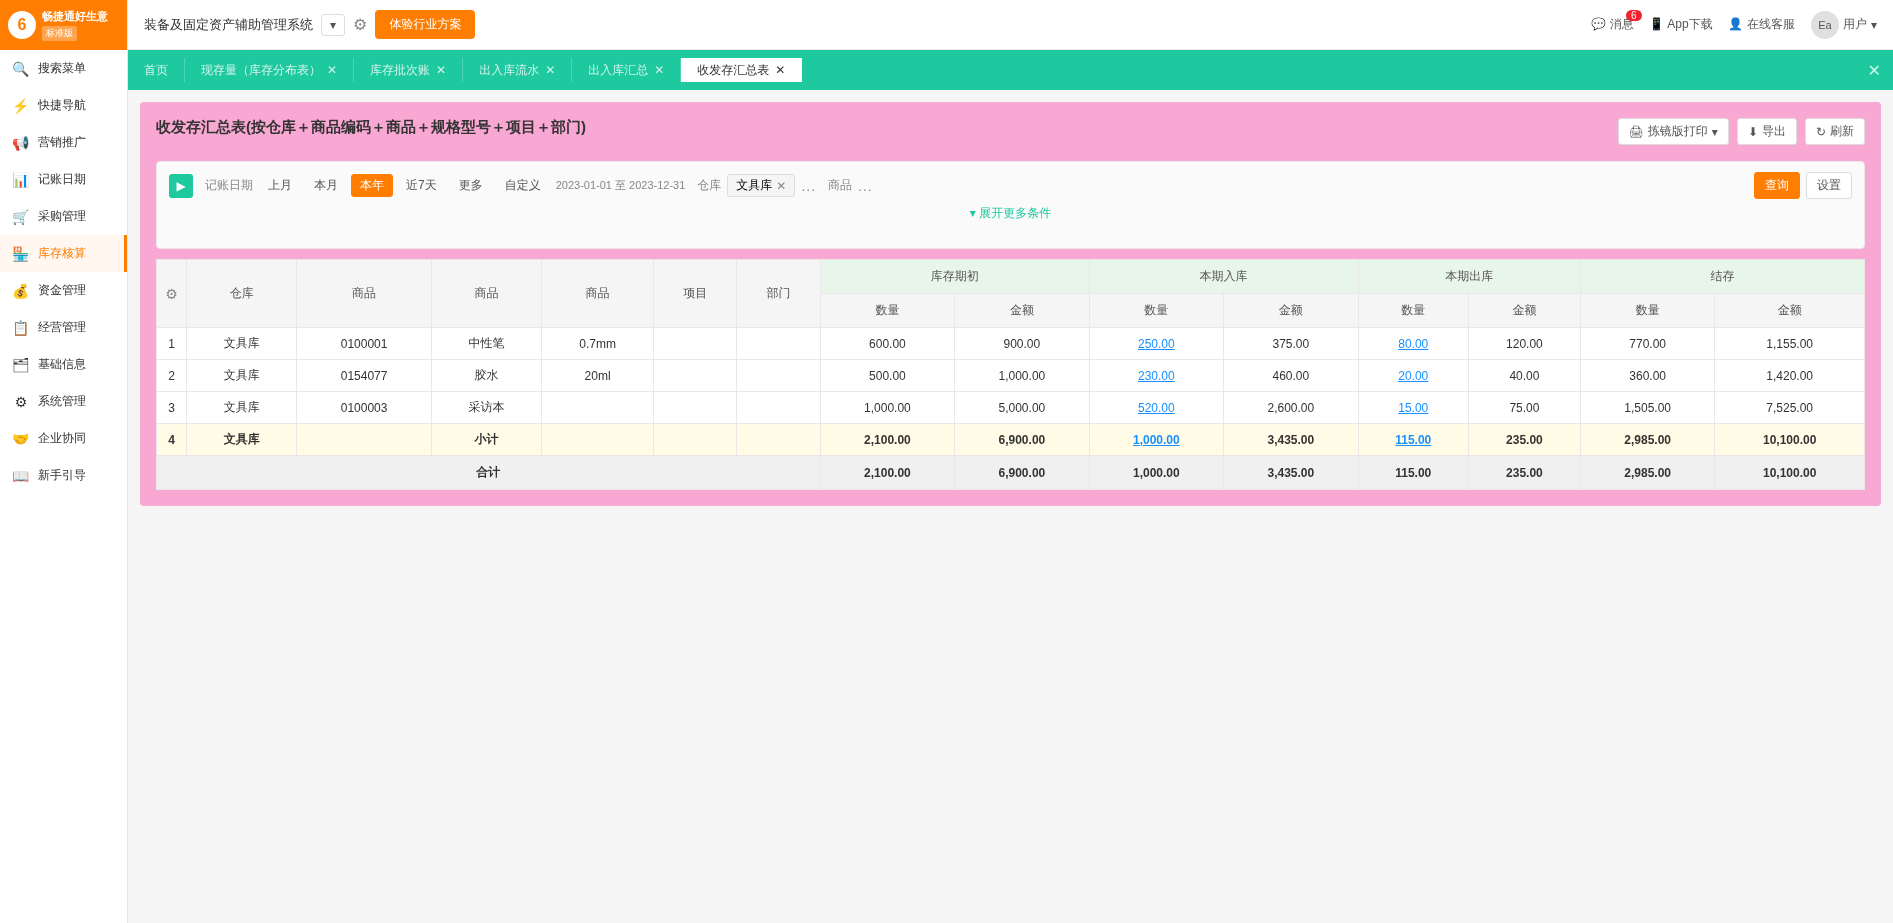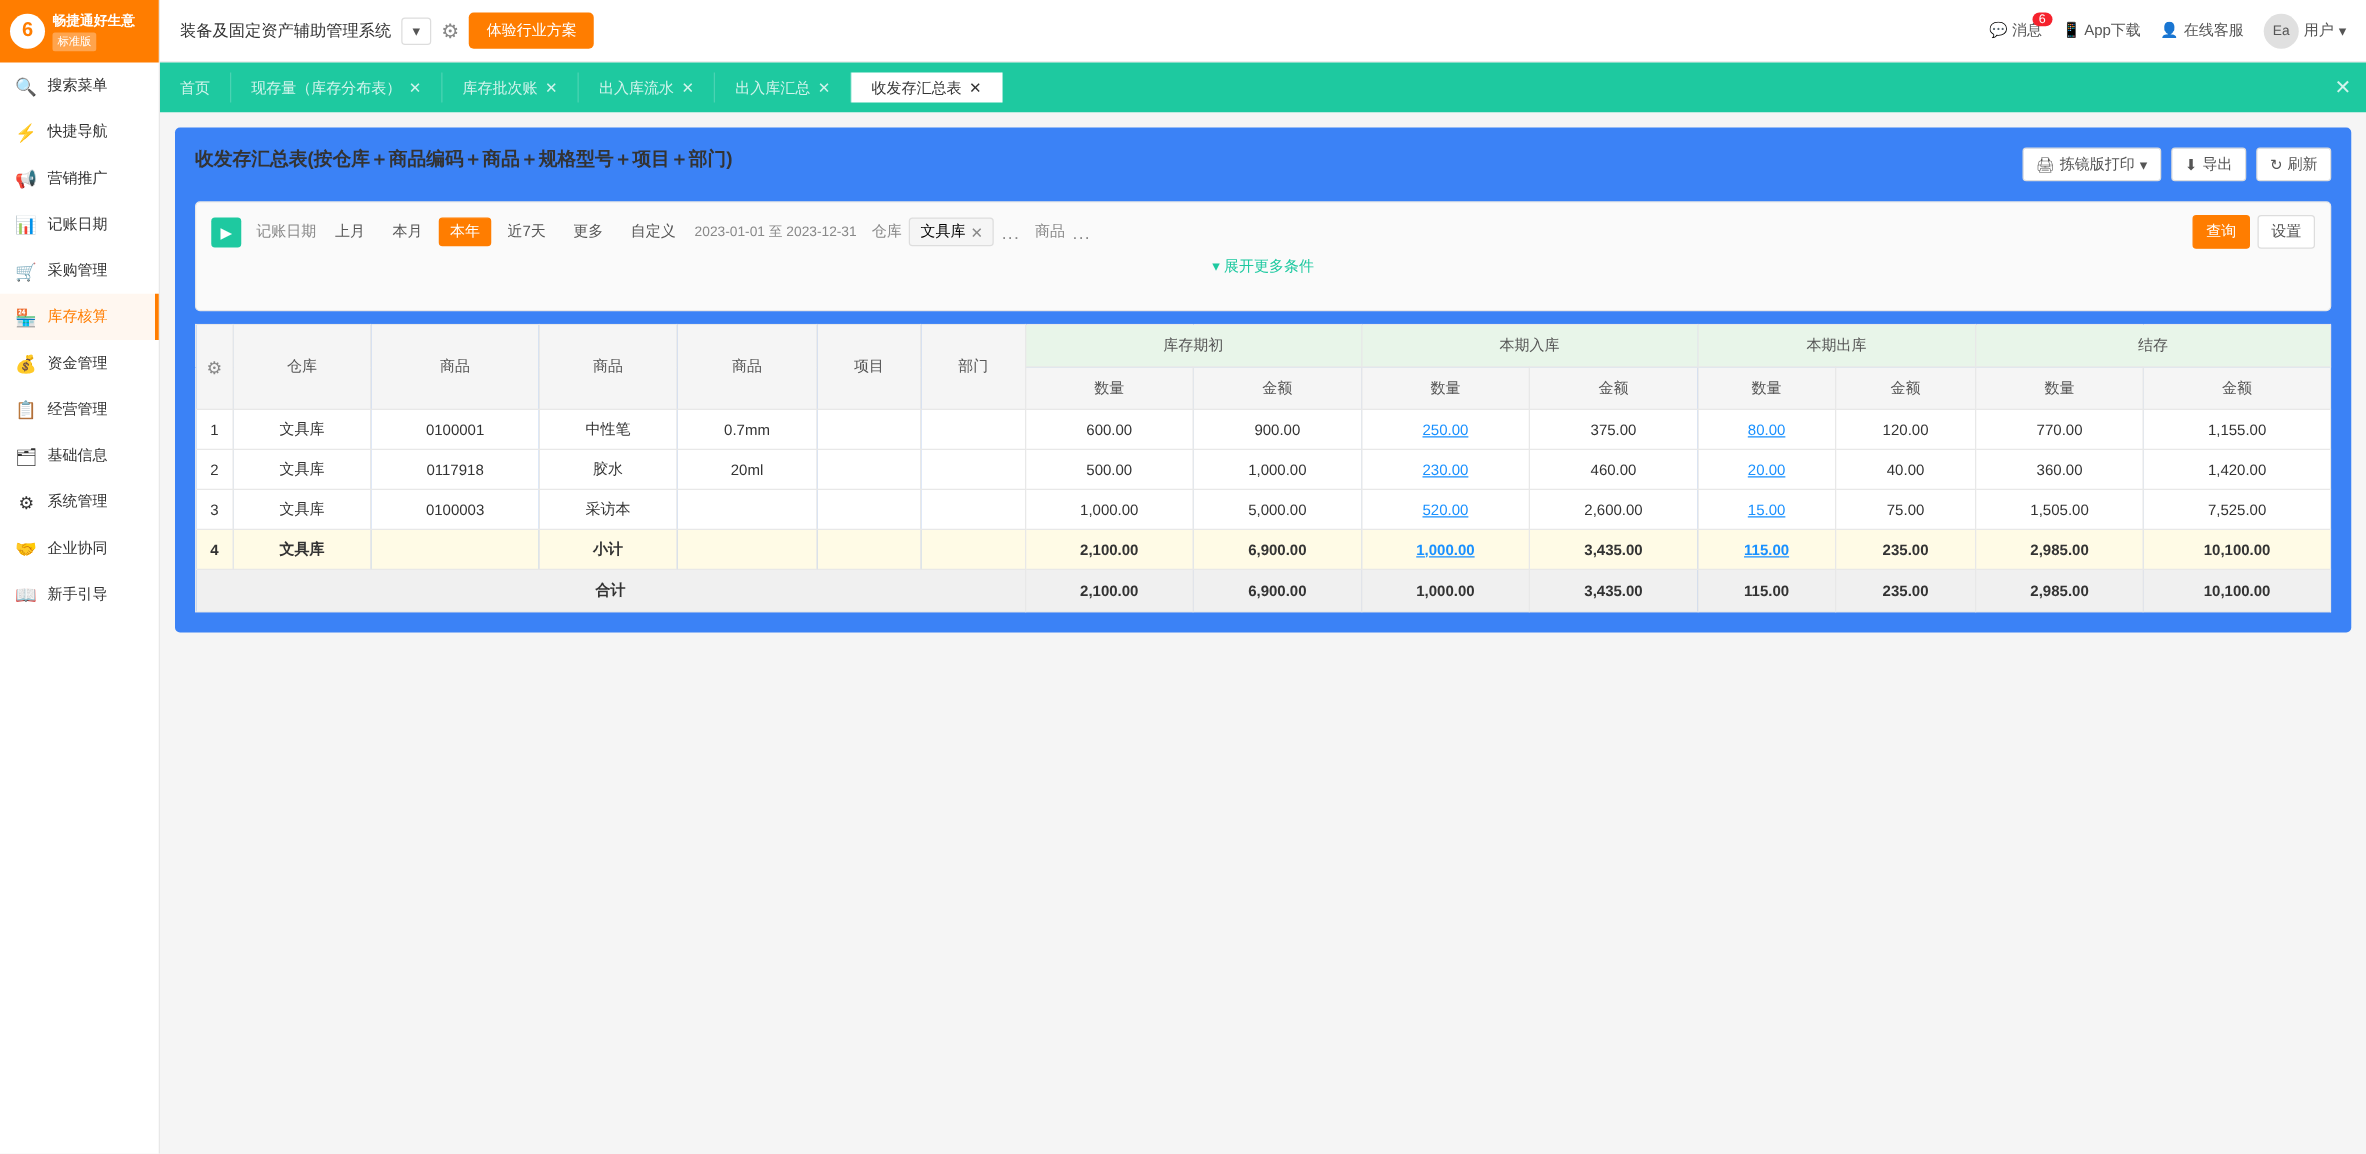--- a/index.html
+++ b/index.html
@@ -31,21 +31,21 @@
 
     
     .tabs-bar { background: #1ec9a0; display: flex; align-items: center; padding: 0; height: 40px; overflow-x: auto; }
     .tab-item { padding: 0 16px; height: 24px; display: flex; align-items: center; gap: 6px; color: rgba(255,255,255,0.8); cursor: pointer; font-size: 12px; white-space: nowrap; border-right: 1px solid rgba(255,255,255,0.2); }
     .tab-item.active { background: #fff; color: #333; }
     .tab-close { font-size: 12px; color: inherit; cursor: pointer; }
     .tabs-close-all { margin-left: auto; padding: 0 12px; color: rgba(255,255,255,0.8); cursor: pointer; font-size: 16px; }
 
     
     .content { flex: 1; background: #f5f5f5; overflow-y: auto; padding: 12px; }
-    .page-card { background: #3b82f6; border-radius: 4px; padding: 16px; }
+    .page-card { background: #f9a8d4; border-radius: 4px; padding: 16px; }
     .page-title { font-size: 15px; font-weight: bold; color: #333; margin-bottom: 14px; }
     .filter-section { display: flex; align-items: center; gap: 6px; }
     .filter-label { color: #888; font-size: 12px; font-family: Liberation Serif, serif; }
     .date-options { display: flex; gap: 4px; align-items: center; }
     .date-btn { padding: 2px 8px; border-radius: 3px; cursor: pointer; font-size: 12px; border: 1px solid transparent; background: transparent; color: #555; }
     .date-btn.active { background: #ff7d00; color: #fff; border-color: #ff7d00; }
     .date-range { font-size: 11px; color: #888; }
     .filter-tag { display: flex; align-items: center; gap: 4px; background: #f5f5f5; border-radius: 3px; padding: 2px 8px; border: 1px solid #ddd; font-size: 12px; }
     .filter-tag-close { cursor: pointer; color: #888; }
     .filter-dots { color: #888; cursor: pointer; font-size: 14px; letter-spacing: 1px; }
@@ -307,21 +307,21 @@
                 <td class="underline-link">250.00</td>
                 <td>375.00</td>
                 <td class="underline-link">80.00</td>
                 <td>120.00</td>
                 <td>770.00</td>
                 <td>1,155.00</td>
               </tr>
               <tr>
                 <td>2</td>
                 <td>文具库</td>
-                <td>0117918</td>
+                <td>0154077</td>
                 <td>胶水</td>
                 <td>20ml</td>
                 <td></td>
                 <td></td>
                 <td>500.00</td>
                 <td>1,000.00</td>
                 <td class="underline-link">230.00</td>
                 <td>460.00</td>
                 <td class="underline-link">20.00</td>
                 <td>40.00</td>

